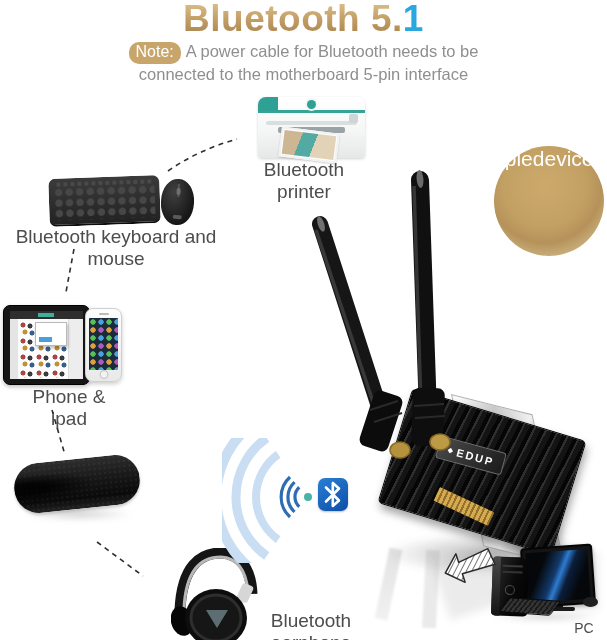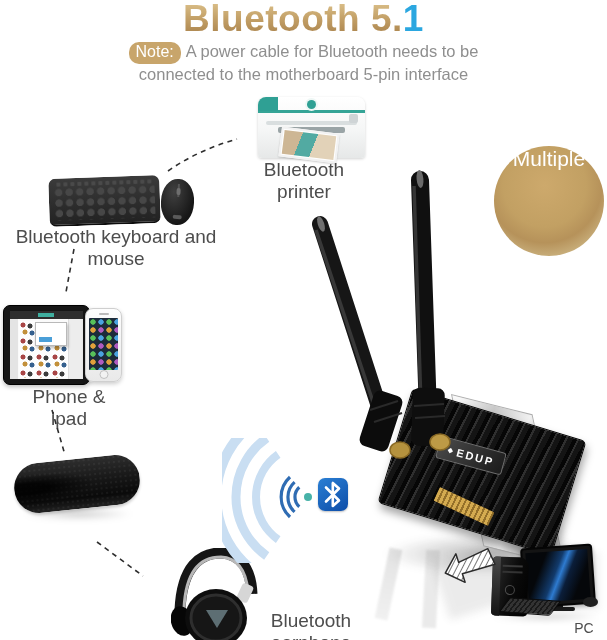--- a/index.html
+++ b/index.html
@@ -15,21 +15,21 @@
   .t-blue{color:#2BA7E0;}
   .note{position:absolute;top:41px;left:0;width:100%;text-align:center;z-index:8;
         font-size:16.5px;color:#8F8F8F;line-height:20px;}
   .note-badge{display:inline-block;background:#C8A56B;color:#fff;border-radius:10px;
               padding:0 7px 2px;font-size:16px;margin-right:5px;}
 
   
   .multi-badge{position:absolute;left:494px;top:146px;width:110px;height:110px;border-radius:50%;
     background:radial-gradient(circle at 46% 36%, #cda96c 0%, #c2a063 45%, #b6925a 62%, #cdb684 82%, #ead9ad 96%, #f4eacb 100%);
     color:#fff;font-size:21px;line-height:25px;text-align:center;
-    display:flex;flex-direction:column;justify-content:flex-start;z-index:8;}
+    display:flex;flex-direction:row;justify-content:flex-end;z-index:8;}
 
   
   .lines{position:absolute;left:0;top:0;width:607px;height:640px;z-index:9;pointer-events:none;}
 
   
   .dev-label{position:absolute;font-size:19px;color:#4D4D4D;text-align:center;z-index:8;}
 
   
   .printer{left:258px;top:97px;width:107px;height:61px;z-index:6;}
   .pr-body{position:absolute;inset:0;background:linear-gradient(180deg,#ffffff 0%,#f5f6f6 55%,#e6e8e8 100%);
@@ -165,20 +165,21 @@
 
   <div class="title"><span class="t-gold">Bluetooth 5.</span><span class="t-blue">1</span></div>
 
   <div class="note">
     <div><span class="note-badge">Note:</span><span>A power cable for Bluetooth needs to be</span></div>
     <div>connected to the motherboard 5-pin interface</div>
   </div>
 
   <div class="multi-badge">
     <span>Multiple</span>
+    <span>devices</span>
   </div>
 
   <svg class="lines" viewBox="0 0 607 640">
     <path d="M168 171 Q 198 150 237 139" fill="none" stroke="#2e2e2e" stroke-width="1.6" stroke-dasharray="5 4.5"></path>
     <path d="M74 249 L66 292" fill="none" stroke="#2e2e2e" stroke-width="1.6" stroke-dasharray="5 4.5"></path>
     <path d="M52 410 L65 455" fill="none" stroke="#2e2e2e" stroke-width="1.6" stroke-dasharray="5 4.5"></path>
     <path d="M97 542 L143 576" fill="none" stroke="#2e2e2e" stroke-width="1.6" stroke-dasharray="5 4.5"></path>
   </svg>
 
   <div class="abs printer">

